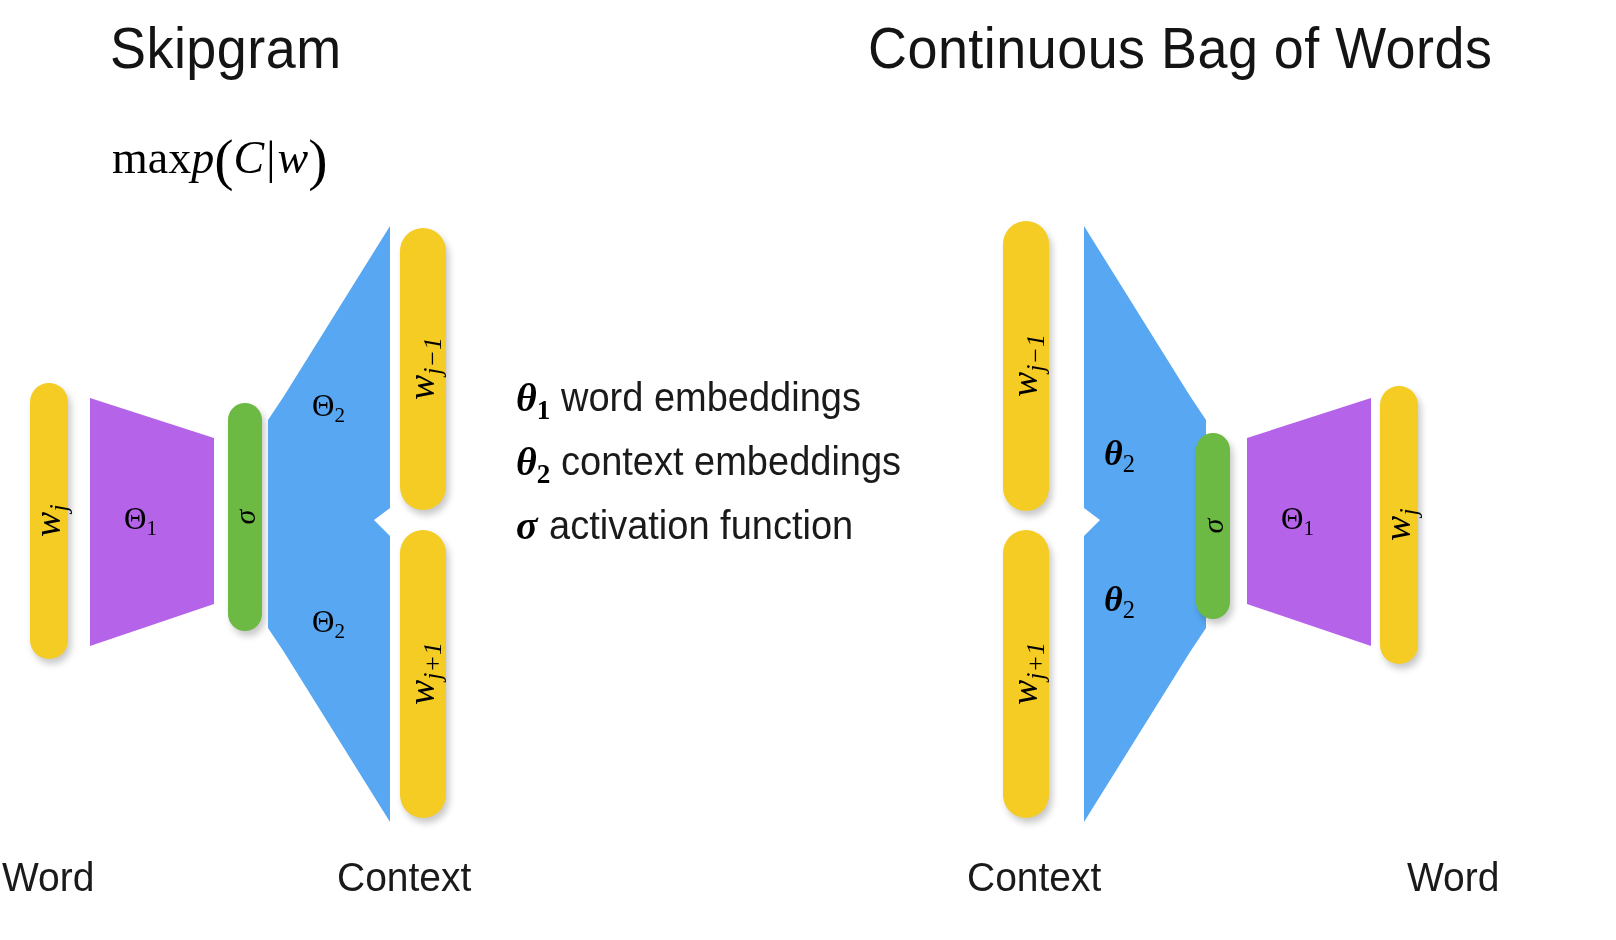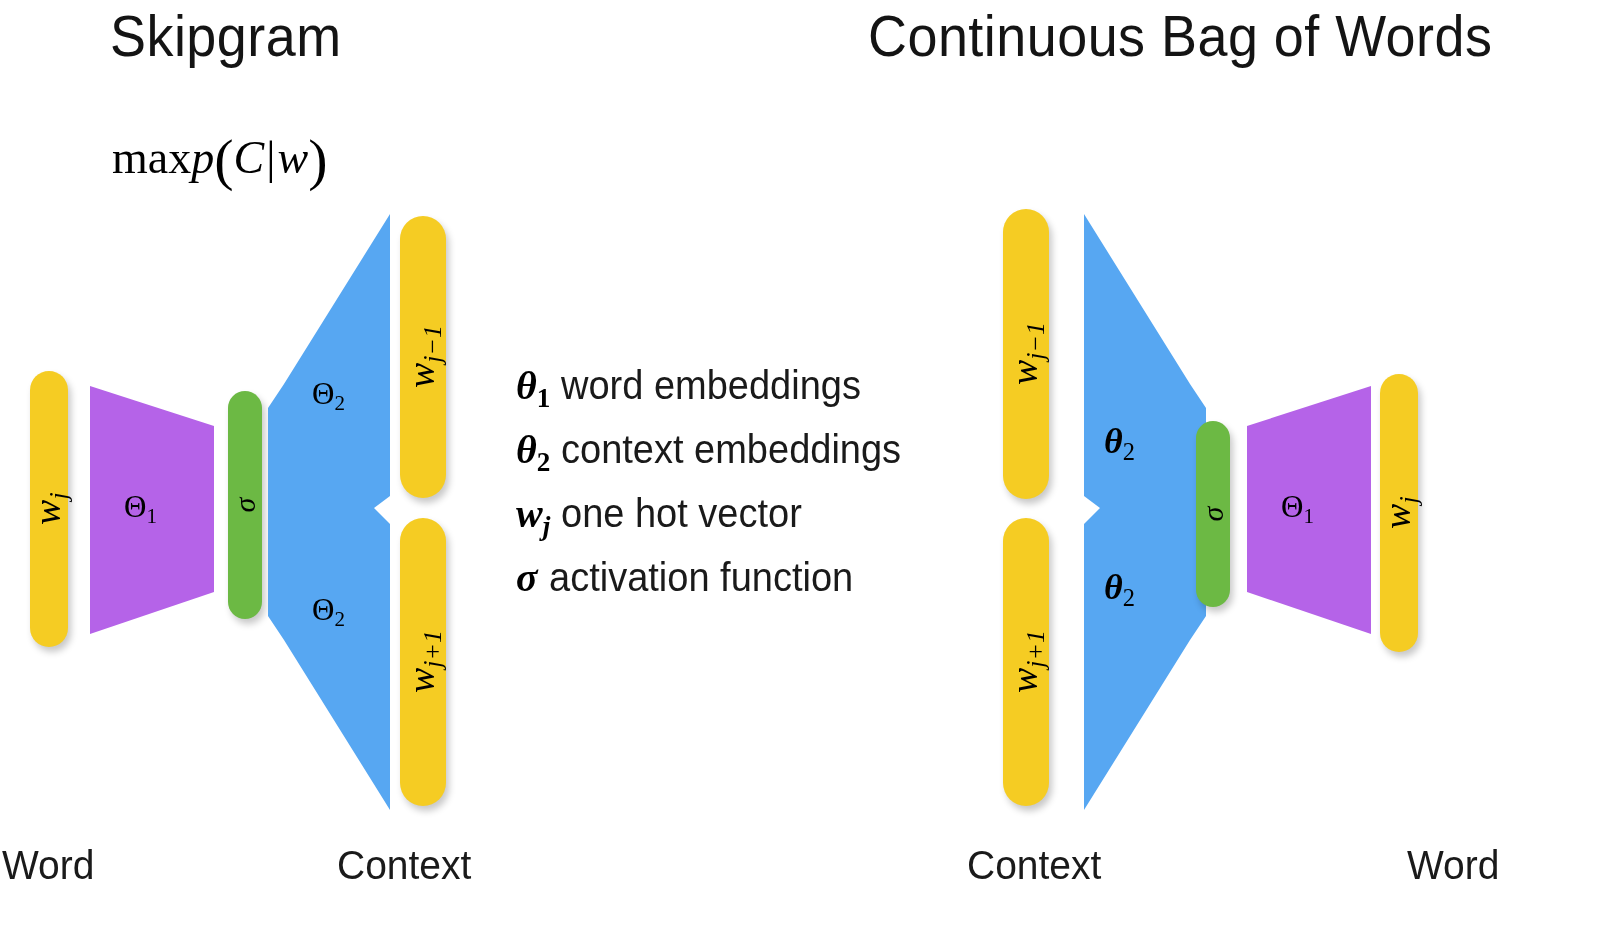--- a/index.html
+++ b/index.html
@@ -2,42 +2,42 @@
 <html><head>
 <meta charset="utf-8">
 <style>
   html,body{margin:0;padding:0;background:#ffffff;}
   body{
     width:1616px;height:940px;
     font-family:"Liberation Sans", sans-serif;
     overflow:hidden;
     position:relative;
   }
-  #stage{position:absolute;left:0;top:0;width:1616px;height:716px;}
+  #stage{position:absolute;left:0;top:12px;width:1616px;height:716px;}
 
   .panel-title{
     position:absolute;
     font-family:"Liberation Sans", sans-serif;
     font-weight:200;
     color:#141414;
     white-space:nowrap;
     letter-spacing:0.5px;
     transform-origin:left top;
   }
   #title-left{left:110px;top:2px;font-size:58px;transform:scaleX(0.93);}
   #title-right{left:868px;top:2px;font-size:58px;transform:scaleX(0.93);}
 
   .formula{
     position:absolute;
     font-family:"Liberation Serif","DejaVu Serif",serif;
     color:#000;
     font-size:46px;
     white-space:nowrap;
   }
-  #formula-left{left:112px;top:108px;margin-top:12px;}
+  #formula-left{left:112px;top:108px;}
   #formula-right{left:1088px;top:108px;}
   .formula .up{font-style:normal;}
   .formula .it{font-style:italic;}
   .formula .paren{font-size:58px;position:relative;top:6px;font-style:normal;}
   .formula .bar{font-style:normal;padding:0 2px;}
 
   
   .bar-y, .bar-g{
     position:absolute;
     box-sizing:border-box;
@@ -156,24 +156,20 @@
     <div class="legend-row">
       <span class="legend-sym"><span>θ</span><span class="subn">1</span></span>
       <span class="legend-txt">word embeddings</span>
     </div>
 
     <div class="legend-row">
       <span class="legend-sym"><span>θ</span><span class="subn">2</span></span>
       <span class="legend-txt">context embeddings</span>
     </div>
 
-    <div class="legend-row">
-      <span class="legend-sym"><span>w</span><span class="sub">j</span></span>
-      <span class="legend-txt">one hot vector</span>
-    </div>
 
     <div class="legend-row">
       <span class="legend-sym"><span>σ</span><span class="subn"></span></span>
       <span class="legend-txt">activation function</span>
     </div>
 
   </div>
 
   <div class="bar-y" style="left:1003px;top:209px;width:46px;height:290px;border-radius:23px;background:#F5CC23;">
     <span class="vlabel" style="font-size:38px;"><span>w</span><span class="sub">j−1</span></span>

